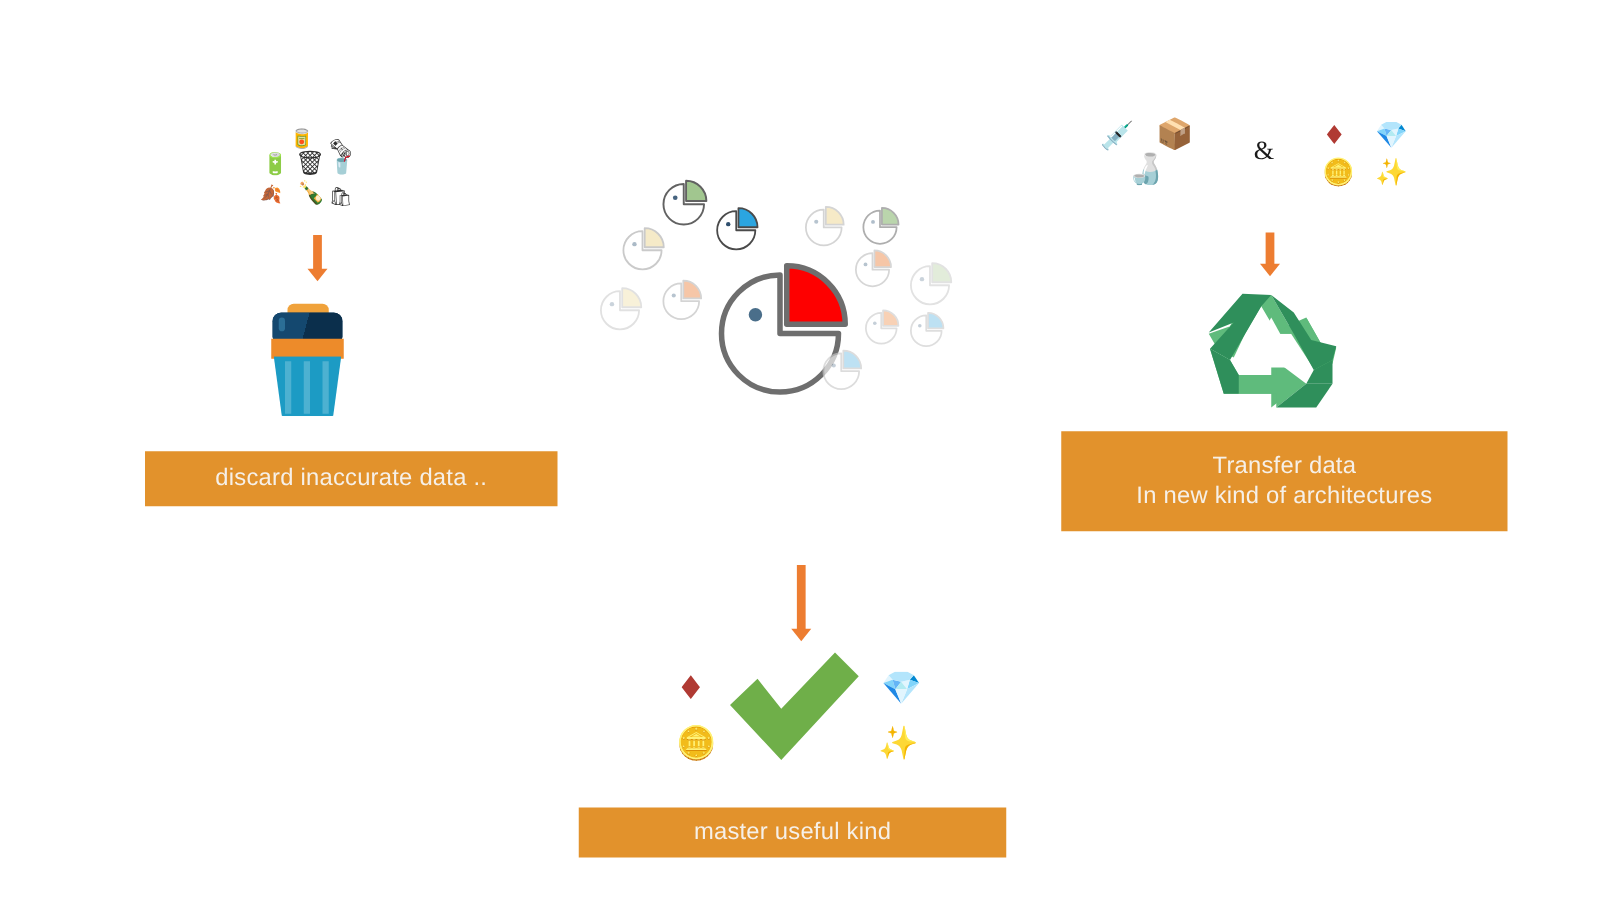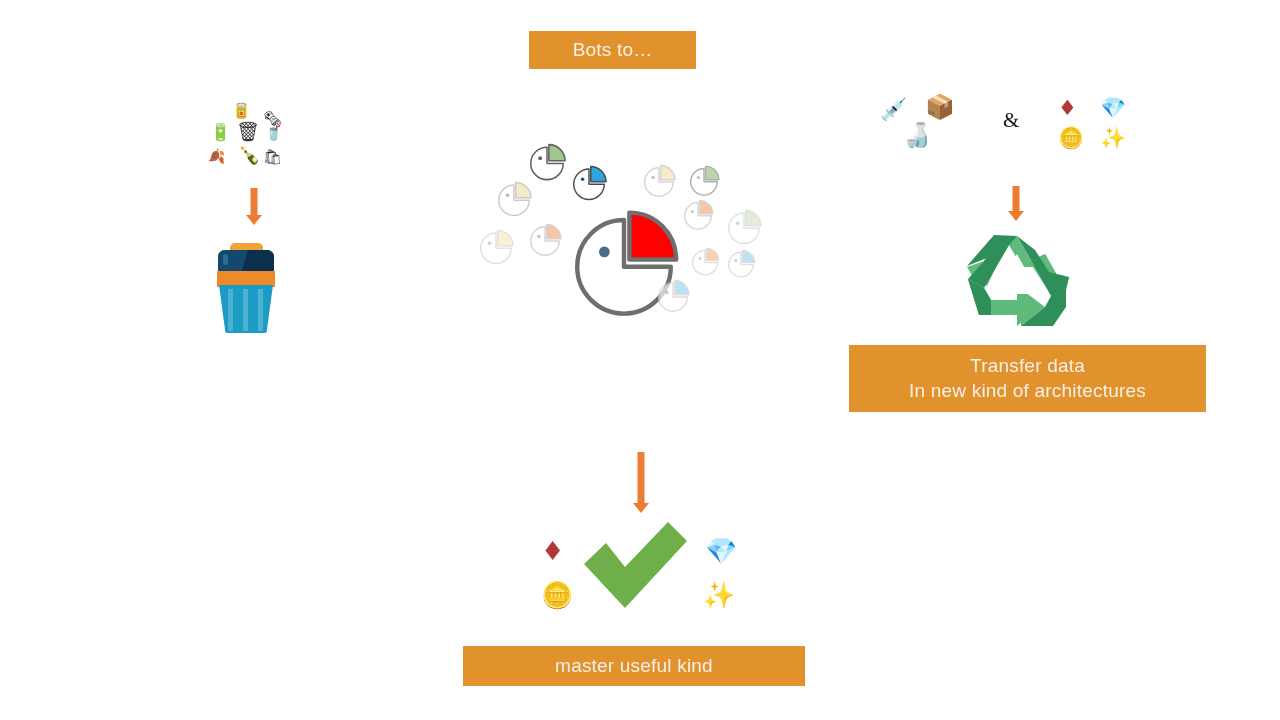--- a/index.html
+++ b/index.html
@@ -23,21 +23,21 @@
     justify-content:center;
     text-align:center;
     font-weight:400;
     line-height:1.28;
     letter-spacing:.2px;
     white-space:pre-line;
     box-sizing:border-box;
   }
   #banner-title{left:529px;top:31px;width:167px;height:38px;font-size:19px;}
   #banner-left{left:116px;top:361px;width:330px;height:44px;font-size:19px;}
-  #banner-right{left:849px;top:345px;width:357px;height:67px;font-size:19px;padding:0 6px;}
+  #banner-right{left:849px;top:345px;width:357px;height:80px;font-size:19px;padding:0 6px;}
   #banner-bottom{left:463px;top:646px;width:342px;height:40px;font-size:19px;}
 
   
   .arrow{position:absolute;}
   .arrow .shaft{position:absolute;left:50%;top:0;transform:translateX(-50%);
     width:7px;background:#ED7D31;}
   .arrow .head{position:absolute;left:50%;transform:translateX(-50%);
     width:0;height:0;border-left:8px solid transparent;border-right:8px solid transparent;
     border-top:10px solid #ED7D31;}
   #arrow-left{left:244px;top:188px;width:20px;height:38px;}
@@ -94,21 +94,20 @@
   
   #pie-cluster{position:absolute;left:470px;top:140px;width:300px;height:185px;}
   .pie{position:absolute;}
   svg{display:block;overflow:visible;}
 </style>
 </head>
 <body>
 
 <div class="slide">
 
-  <div class="banner" id="banner-title">Bots to…</div>
 
   <div id="waste-cluster">
       <span class="g" style="left: 24px; top: 0px; font-size: 15px; color: rgb(47, 47, 47);">🥫</span>
       <span class="g" style="left: 55px; top: 8px; font-size: 15px; color: rgb(47, 47, 47);">🗞</span>
       <span class="g" style="left: 2px; top: 20px; font-size: 17px; color: rgb(47, 47, 47);">🔋</span>
       <span class="g" style="left: 28px; top: 18px; font-size: 19px; color: rgb(47, 47, 47);">🗑</span>
       <span class="g" style="left: 57px; top: 22px; font-size: 14px; color: rgb(47, 47, 47);">🥤</span>
       <span class="g" style="left: 0px; top: 45px; font-size: 14px; color: rgb(47, 47, 47);">🍂</span>
       <span class="g" style="left: 30px; top: 42px; font-size: 18px; color: rgb(47, 47, 47);">🍾</span>
       <span class="g" style="left: 55px; top: 46px; font-size: 15px; color: rgb(47, 47, 47);">🛍</span>
@@ -124,20 +123,21 @@
     <div class="bin-lid"></div>
     <div class="bin-lid-knob"></div>
     <div class="bin-band"></div>
     <div class="bin-body">
       <div class="rib" style="left:9px"></div>
       <div class="rib" style="left:24px"></div>
       <div class="rib" style="left:39px"></div>
     </div>
   </div>
 
+  <div class="banner" id="banner-left">discard  inaccurate  data   ..</div>
 
   <div id="green-cluster">
       <span class="g" style="left: 0px; top: 4px; font-size: 22px; color: rgb(46, 158, 116);">💉</span>
       <span class="g" style="left: 45px; top: 0px; font-size: 24px; color: rgb(46, 158, 116);">📦</span>
       <span class="g" style="left: 22px; top: 28px; font-size: 24px; color: rgb(46, 158, 116);">🍶</span>
     </div>
 
   <div id="ampersand">&amp;</div>
 
   <div class="treasure" id="treasure-top">

